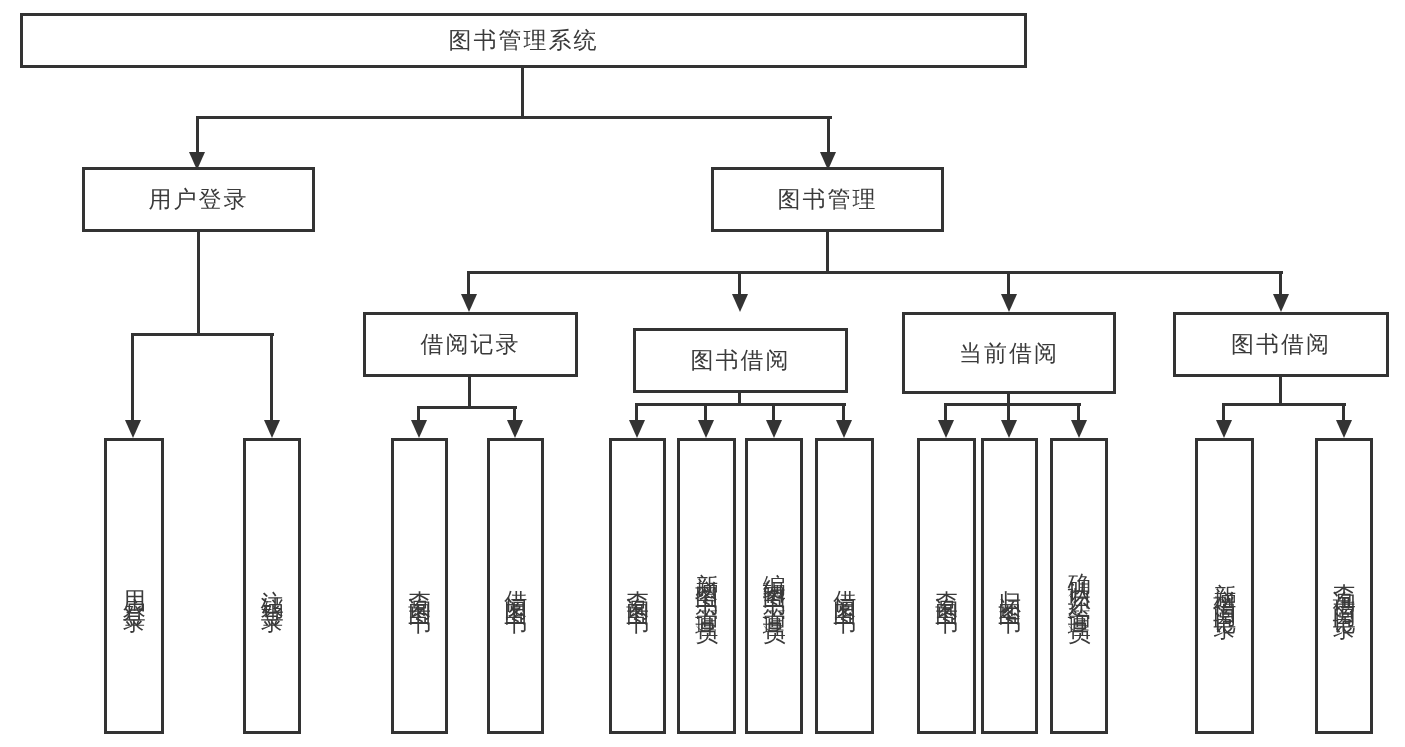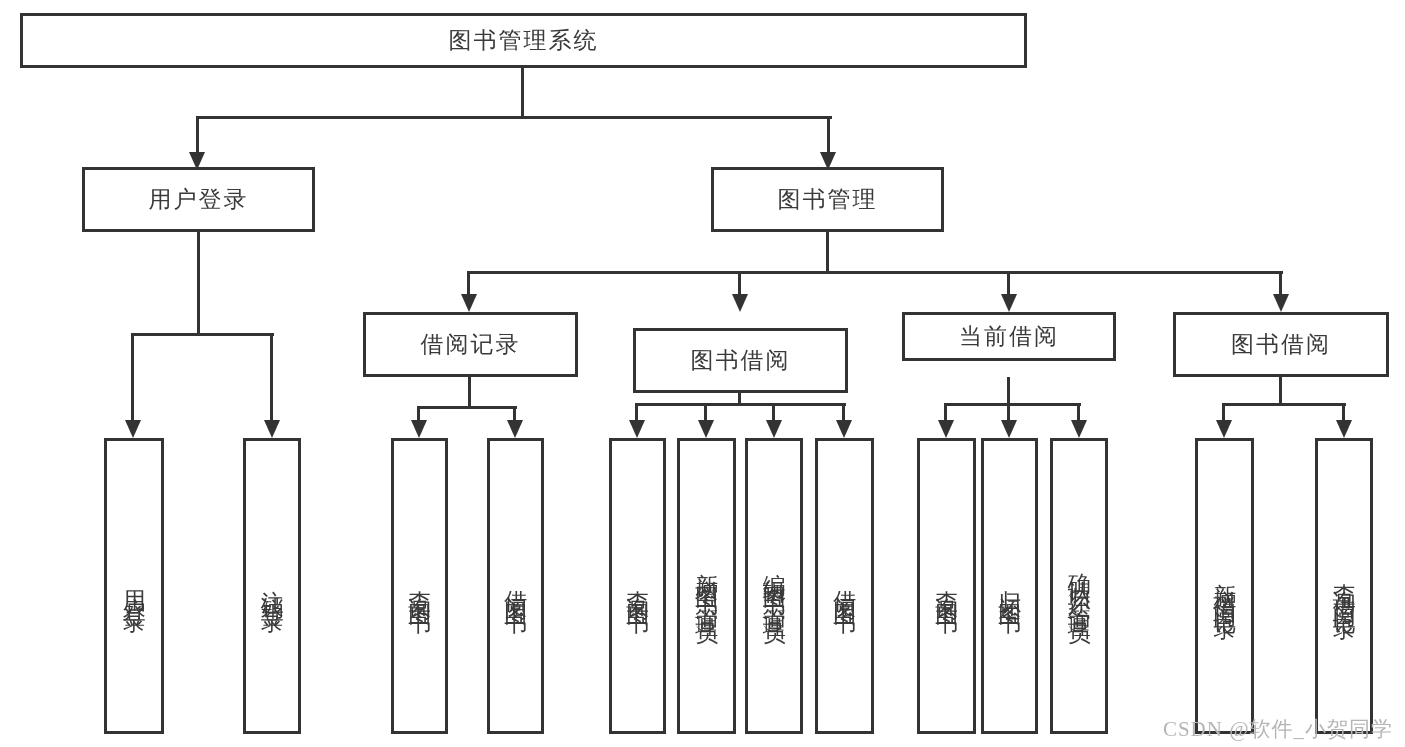--- a/index.html
+++ b/index.html
@@ -139,21 +139,21 @@
   <div class="node" style="left:711px; top:167px; width:233px; height:65px;">
     <span class="h-text">图书管理</span>
   </div>
 
   <div class="node" style="left:363px; top:312px; width:215px; height:65px;">
     <span class="h-text">借阅记录</span>
   </div>
   <div class="node" style="left:633px; top:328px; width:215px; height:65px;">
     <span class="h-text">图书借阅</span>
   </div>
-  <div class="node" style="left:902px; top:312px; width:214px; height:49px;">
+  <div class="node" style="left:902px; top:312px; width:214px; height:82px;">
     <span class="h-text">当前借阅</span>
   </div>
   <div class="node" style="left:1173px; top:312px; width:216px; height:65px;">
     <span class="h-text">图书借阅</span>
   </div>
 
   <div class="node" style="left:104px; top:438px; width:60px; height:296px;">
     <span class="v-text">用户登录</span>
   </div>
   <div class="node" style="left:243px; top:438px; width:58px; height:296px;">
@@ -190,15 +190,14 @@
     <span class="v-text">确认归还（管理员）</span>
   </div>
 
   <div class="node" style="left:1195px; top:438px; width:59px; height:296px;">
     <span class="v-text">新增借阅记录</span>
   </div>
   <div class="node" style="left:1315px; top:438px; width:58px; height:296px;">
     <span class="v-text">查询借阅记录</span>
   </div>
 
-  <div class="watermark">CSDN @软件_小贺同学</div>
 
 </div>
 
 </body></html>

